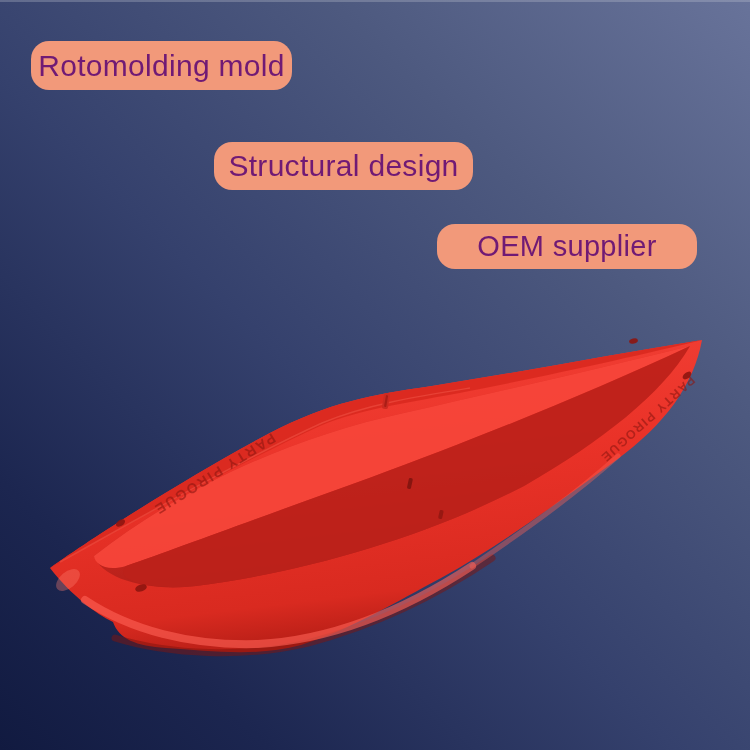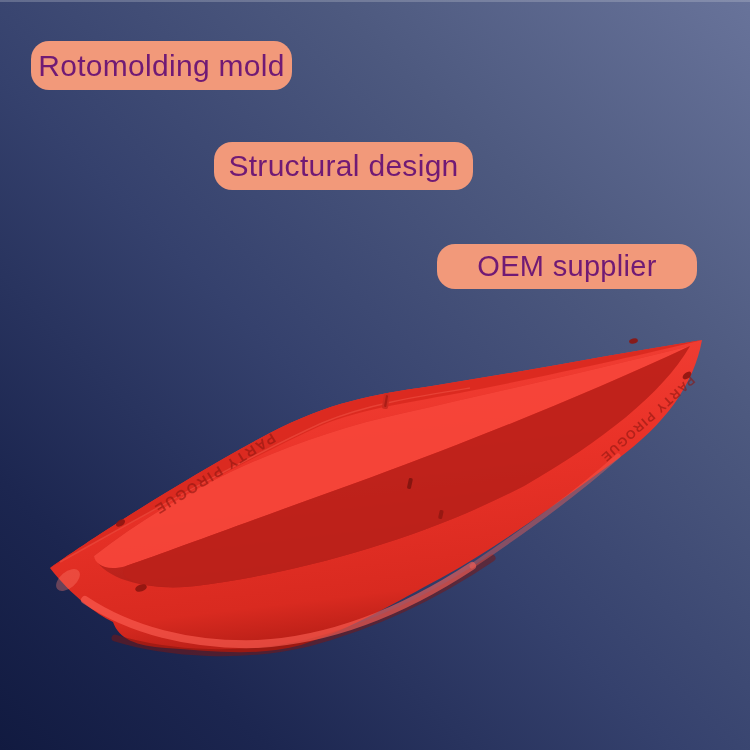--- a/index.html
+++ b/index.html
@@ -19,21 +19,21 @@
     display:flex;align-items:center;justify-content:center;
     background:#F2997A;
     color:#701a75;
     border-radius:18px;
     font-size:30px;
     letter-spacing:.3px;
     white-space:nowrap;
   }
   .badge-1{left:31px;top:41px;width:261px;height:49px;}
   .badge-2{left:178px;top:142px;width:259px;height:48px;margin-left:36px;}
-  .badge-3{left:437px;top:244px;width:260px;height:45px;font-size:29px;}
+  .badge-3{left:437px;top:224px;width:260px;height:45px;font-size:29px;}
   .boat-svg{position:absolute;left:0;top:0;}
   .watermark{
     position:absolute;left:197px;top:361px;
     font-size:25px;letter-spacing:.5px;
     color:rgba(186,192,203,.82);
     text-shadow:0 1px 2px rgba(20,25,45,.35);
     white-space:nowrap;
   }
   .emboss{
     font-family:"Liberation Sans", sans-serif;

